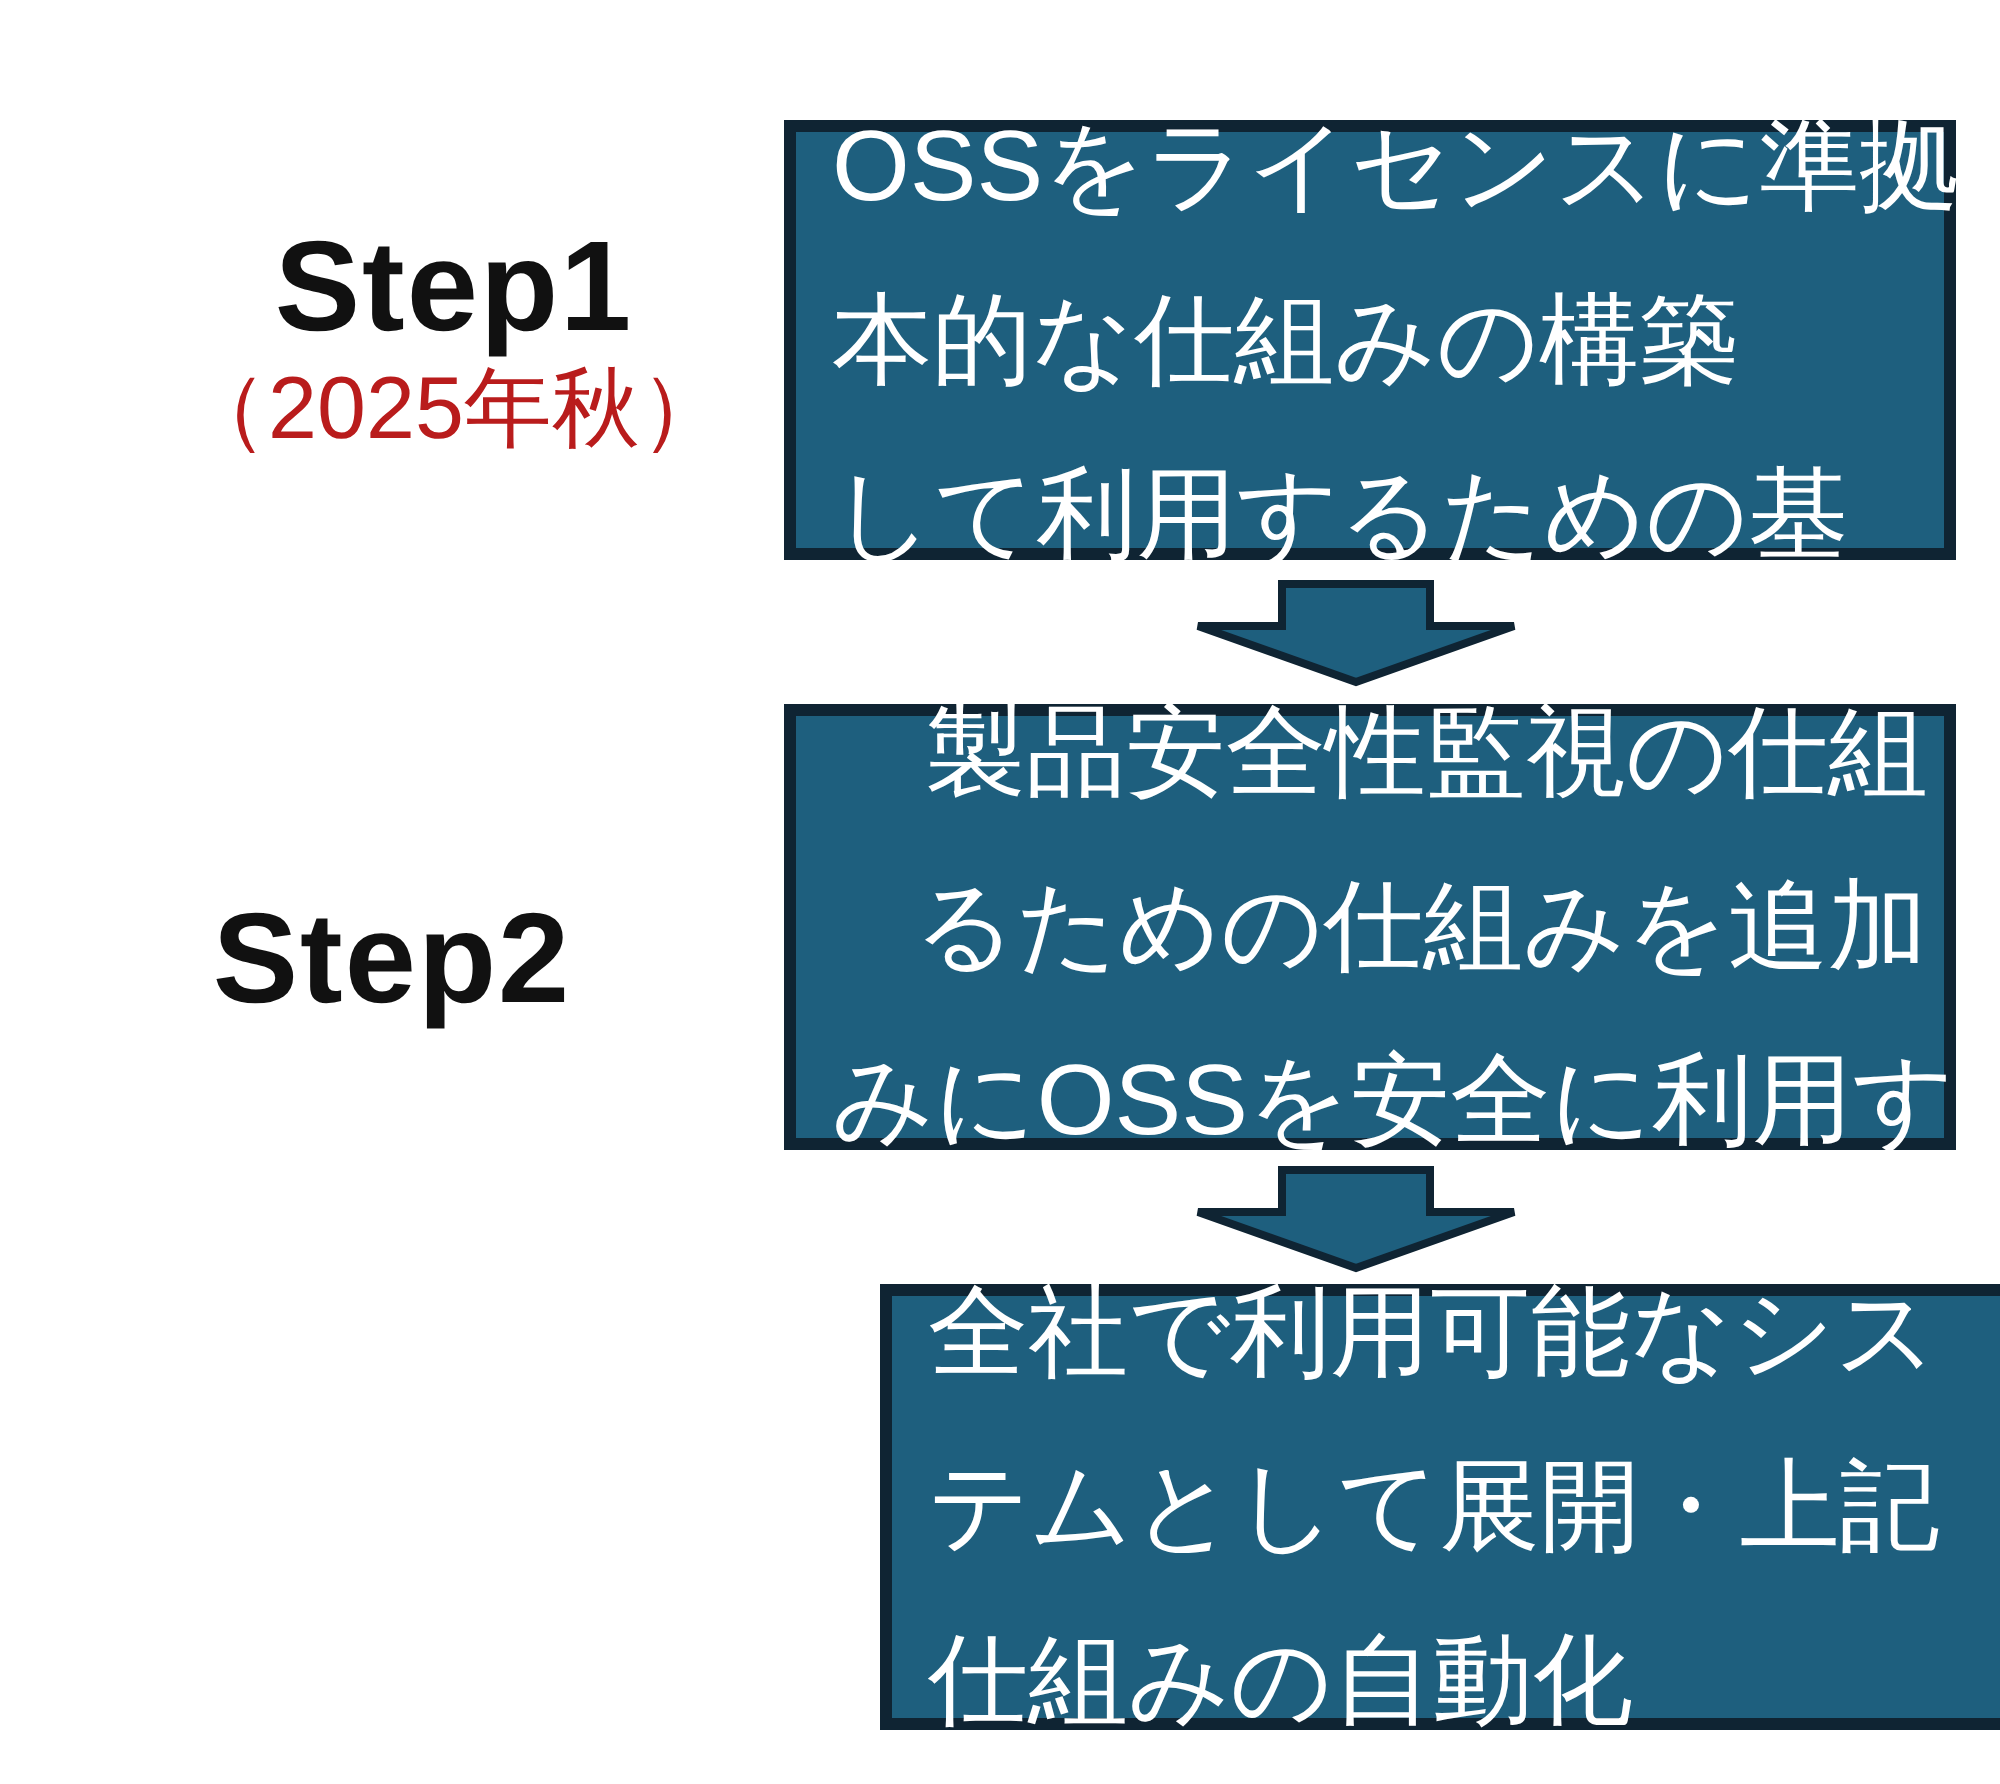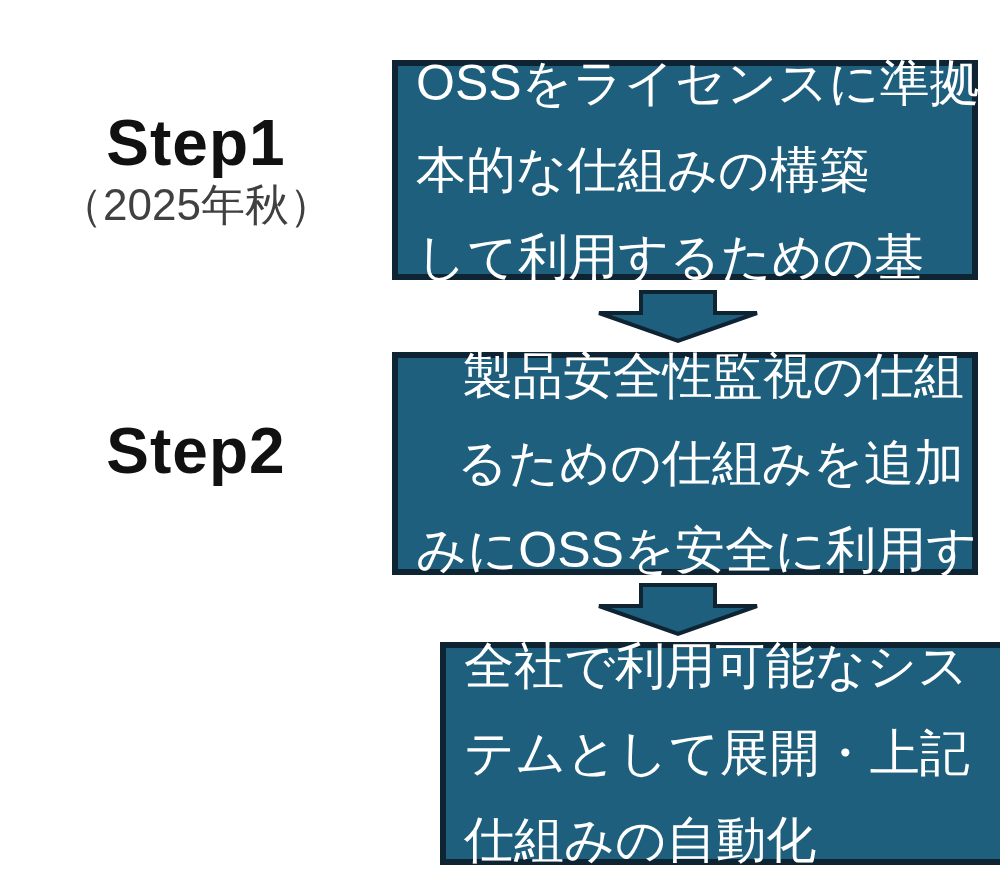--- a/index.html
+++ b/index.html
@@ -31,21 +31,21 @@
     font-size: 64px;
     font-weight: 700;
     line-height: 1.08;
     letter-spacing: 1px;
     color: #111111;
   }
   .step-period {
     font-size: 44px;
     font-weight: 400;
     line-height: 1.18;
-    color: #404040;
+    color: #b91c1c;
     white-space: nowrap;
   }
   
   .step-box {
     position: absolute;
     left: 392px;
     width: 586px;
     box-sizing: border-box;
     background: #1E5F7E;
     border: 6px solid #0F2433;
@@ -59,22 +59,22 @@
   .box-line {
     color: #ffffff;
     font-size: 50px;
     line-height: 67px;
     white-space: nowrap;
     font-weight: 400;
   }
   #box-step1 { top: 60px;  height: 220px; }
   #box-step2 { top: 352px; height: 223px; text-align: right; }
   #box-step3 { top: 642px; height: 223px; margin-left: 48px; }
-  #label-step1 { top: 60px;  height: 220px; }
-  #label-step2 { top: 340px; height: 223px; justify-content: center; }
+  #label-step1 { top: 60px;  height: 220px; padding-left: 31px; }
+  #label-step2 { top: 368px; height: 223px; justify-content: center; }
   #label-step3 { top: 642px; height: 223px; }
   
   .arrow-wrap {
     position: absolute;
     left: 597px;
     width: 162px;
     height: 54px;
   }
   #arrow-1 { top: 290px; }
   #arrow-2 { top: 583px; }

